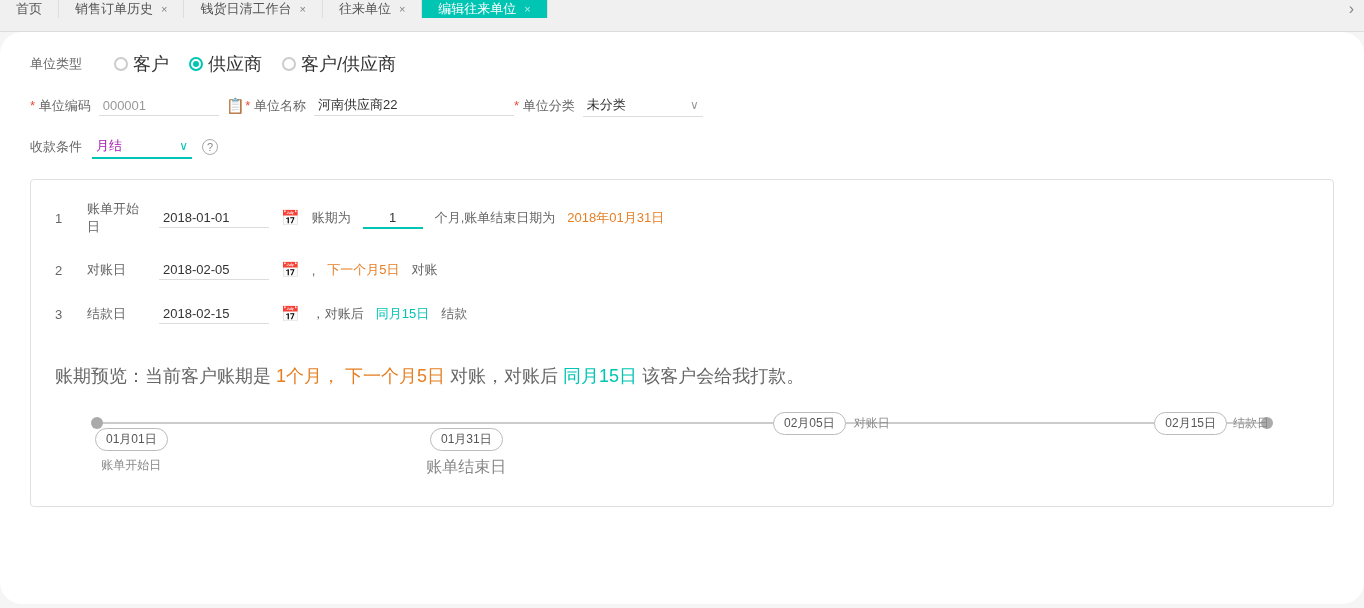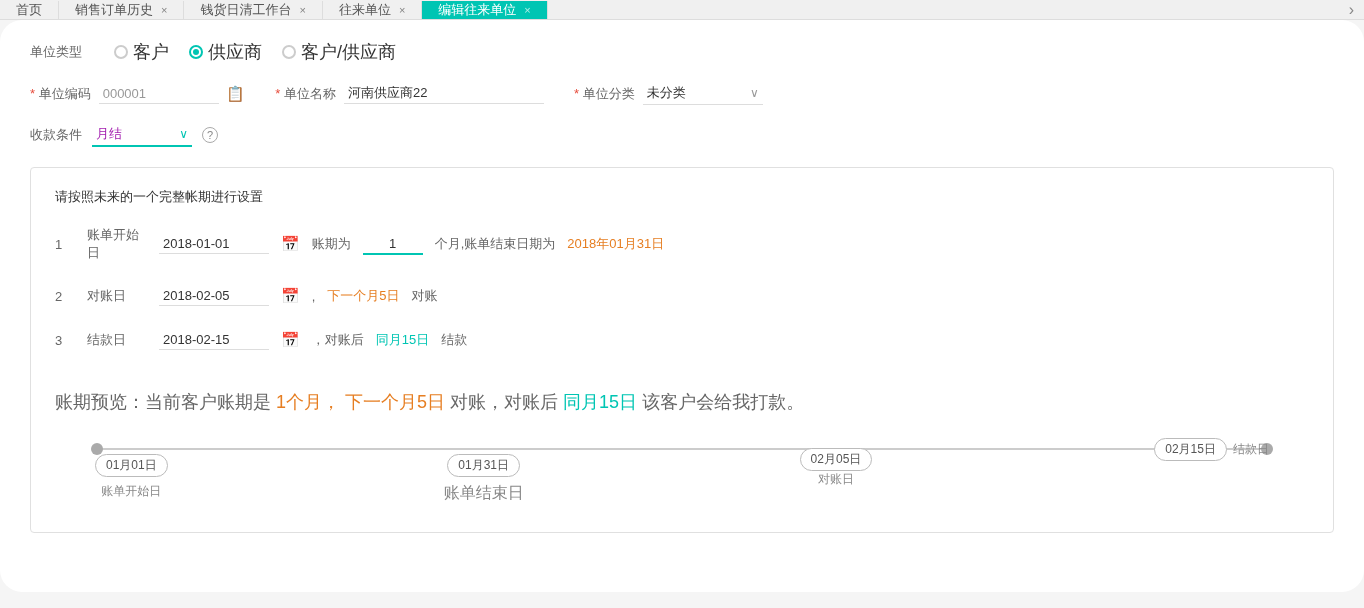--- a/index.html
+++ b/index.html
@@ -1,24 +1,24 @@
 <!DOCTYPE html>
 <html><head>
   <meta charset="utf-8">
   <style>
     * { box-sizing: border-box; margin: 0; padding: 0; }
     body { font-family: -apple-system, BlinkMacSystemFont, "PingFang SC", "Microsoft YaHei", sans-serif; font-size: 13px; color: #333; background: #f5f5f5; }
 
     
     .tab-bar {
       display: flex;
-      align-items: flex-end;
+      align-items: flex-start;
       background: #f0f0f0;
       border-bottom: 1px solid #ddd;
-      height: 20px;
+      height: 32px;
     }
     .tab {
       display: flex;
       align-items: center;
       padding: 0 16px;
       cursor: pointer;
       color: #555;
       font-size: 13px;
       border-right: 1px solid #ddd;
       gap: 8px;
@@ -82,21 +82,20 @@
       top: 2px; left: 2px;
       width: 6px; height: 6px;
       border-radius: 50%;
       background: #00c5b3;
     }
 
     .form-row {
       display: flex;
       align-items: center;
       margin-bottom: 18px;
-      gap: 30px;
     }
     .field-group {
       display: flex;
       align-items: center;
       gap: 8px;
     }
     .field-label {
       font-size: 13px;
       color: #666;
       white-space: nowrap;
@@ -293,21 +292,20 @@
   <div class="payment-row">
     <span class="field-label">收款条件</span>
     <div class="payment-select-wrap">
       <span class="payment-select-text">月结</span>
       <span class="chevron-icon" style="color:#00c5b3">∨</span>
     </div>
     <div class="help-icon">?</div>
   </div>
 
   <div class="period-box">
-    <div class="period-title">请按照未来的一个完整帐期进行设置</div>
 
     <div class="period-row">
       <span class="period-num">1</span>
       <span class="period-field-label">账单开始日</span>
       <input class="period-date-input" type="text" value="2018-01-01" style="">
       <span class="calendar-icon">📅</span>
       <span class="period-desc">账期为</span>
       <input class="period-months-input" type="text" value="1" style="">
       <span class="period-desc">个月,账单结束日期为</span>
       <span class="highlight-orange">2018年01月31日</span>
@@ -354,21 +352,21 @@
             <div style="border:1px solid #bbb;border-radius:12px;padding:2px 10px;font-size:12px;color:#555;background:#fff;white-space:nowrap;">01月01日</div>
             <span style="font-size:12px;color:#888;">账单开始日</span>
           </div>
 
           <div style="display:flex;flex-direction:column;align-items:center;gap:6px;">
             <div style="width:0;height:10px;"></div>
             <div style="border:1px solid #bbb;border-radius:12px;padding:2px 10px;font-size:12px;color:#555;background:#fff;white-space:nowrap;">01月31日</div>
             <span style="font-size:16px;color:#888;">账单结束日</span>
           </div>
 
-          <div style="display:flex;flex-direction:column;align-items:center;gap:0;">
+          <div style="display:flex;flex-direction:row;align-items:center;gap:8px;">
             <div style="width:0;height:10px;"></div>
             <div style="border:1px solid #bbb;border-radius:12px;padding:2px 10px;font-size:12px;color:#555;background:#fff;white-space:nowrap;">02月05日</div>
             <span style="font-size:12px;color:#888;">对账日</span>
           </div>
 
           <div style="display:flex;align-items:center;gap:6px;">
             <div style="width:0;height:10px;"></div>
             <div style="border:1px solid #bbb;border-radius:12px;padding:2px 10px;font-size:12px;color:#555;background:#fff;white-space:nowrap;">02月15日</div>
             <span style="font-size:12px;color:#888;">结款日</span>
           </div>

